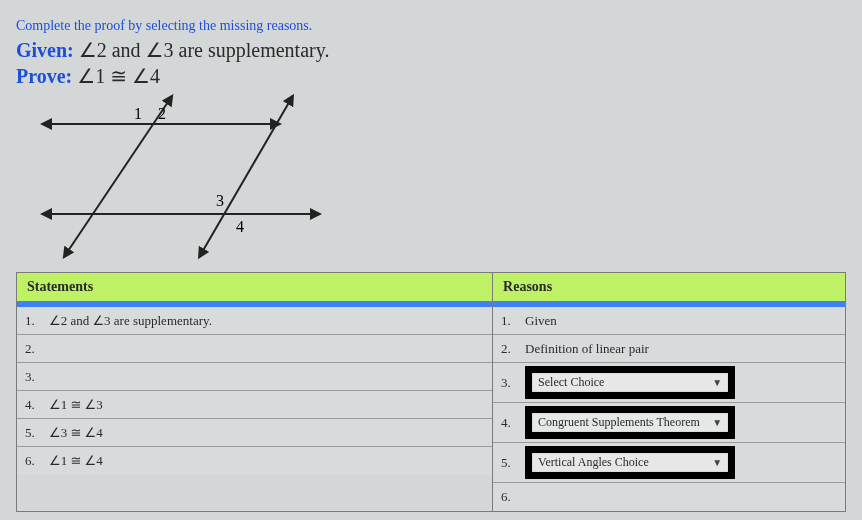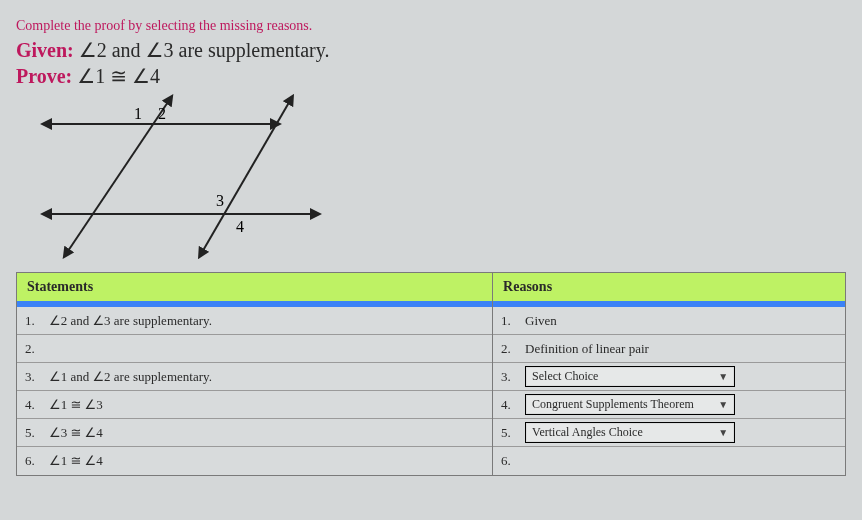--- a/index.html
+++ b/index.html
@@ -7,21 +7,21 @@
     width: 862px;
     height: 520px;
     background: #d4d7d8;
     font-family: Georgia, 'Times New Roman', serif;
     color: #2a2a2a;
     padding: 18px 16px;
     overflow: hidden;
   }
   .instruction { font-size: 14px; margin-bottom: 4px; }
   .given, .prove { font-size: 20px; margin-bottom: 2px; }
-  .given b, .prove b, .instruction { color: #be185d; }
+  .given b, .prove b, .instruction { color: #1d4ed8; }
   .angle { font-family: 'Times New Roman', serif; }
   .diagram { margin: 6px 0 8px 20px; }
   .tables {
     display: flex;
     width: 100%;
     border: 1px solid #7a7a7a;
   }
   .col {
     display: flex;
     flex-direction: column;
@@ -41,21 +41,21 @@
     border-bottom: 1px solid #9a9a9a;
     font-size: 13px;
     min-height: 28px;
     padding: 3px 8px;
     background: #d8dbdc;
   }
   .row:last-child { border-bottom: none; }
   .num { width: 24px; flex-shrink: 0; }
   .stmt { flex: 1; }
   .select {
-    border: 1px solid #000000;
+    border: 7px solid #000000;
     background: #e6e8e8;
     padding: 2px 6px;
     font-size: 12px;
     display: inline-flex;
     align-items: center;
     justify-content: space-between;
     min-width: 210px;
     box-shadow: inset 0 0 0 1px rgba(0,0,0,0.05);
   }
   .select .chev { font-size: 10px; color: #444; margin-left: 6px; }
@@ -103,21 +103,20 @@
     <div class="hdr">Statements</div>
     <div class="row">
         <span class="num">1.</span>
         <span class="stmt angle">∠2 and ∠3 are supplementary.</span>
       </div>
     <div class="row">
         <span class="num">2.</span>
       </div>
     <div class="row">
         <span class="num">3.</span>
-        <span class="stmt angle">∠1 and ∠2 are supplementary.</span>
       </div>
     <div class="row">
         <span class="num">4.</span>
         <span class="stmt angle">∠1 ≅ ∠3</span>
       </div>
     <div class="row">
         <span class="num">5.</span>
         <span class="stmt angle">∠3 ≅ ∠4</span>
       </div>
     <div class="row">

